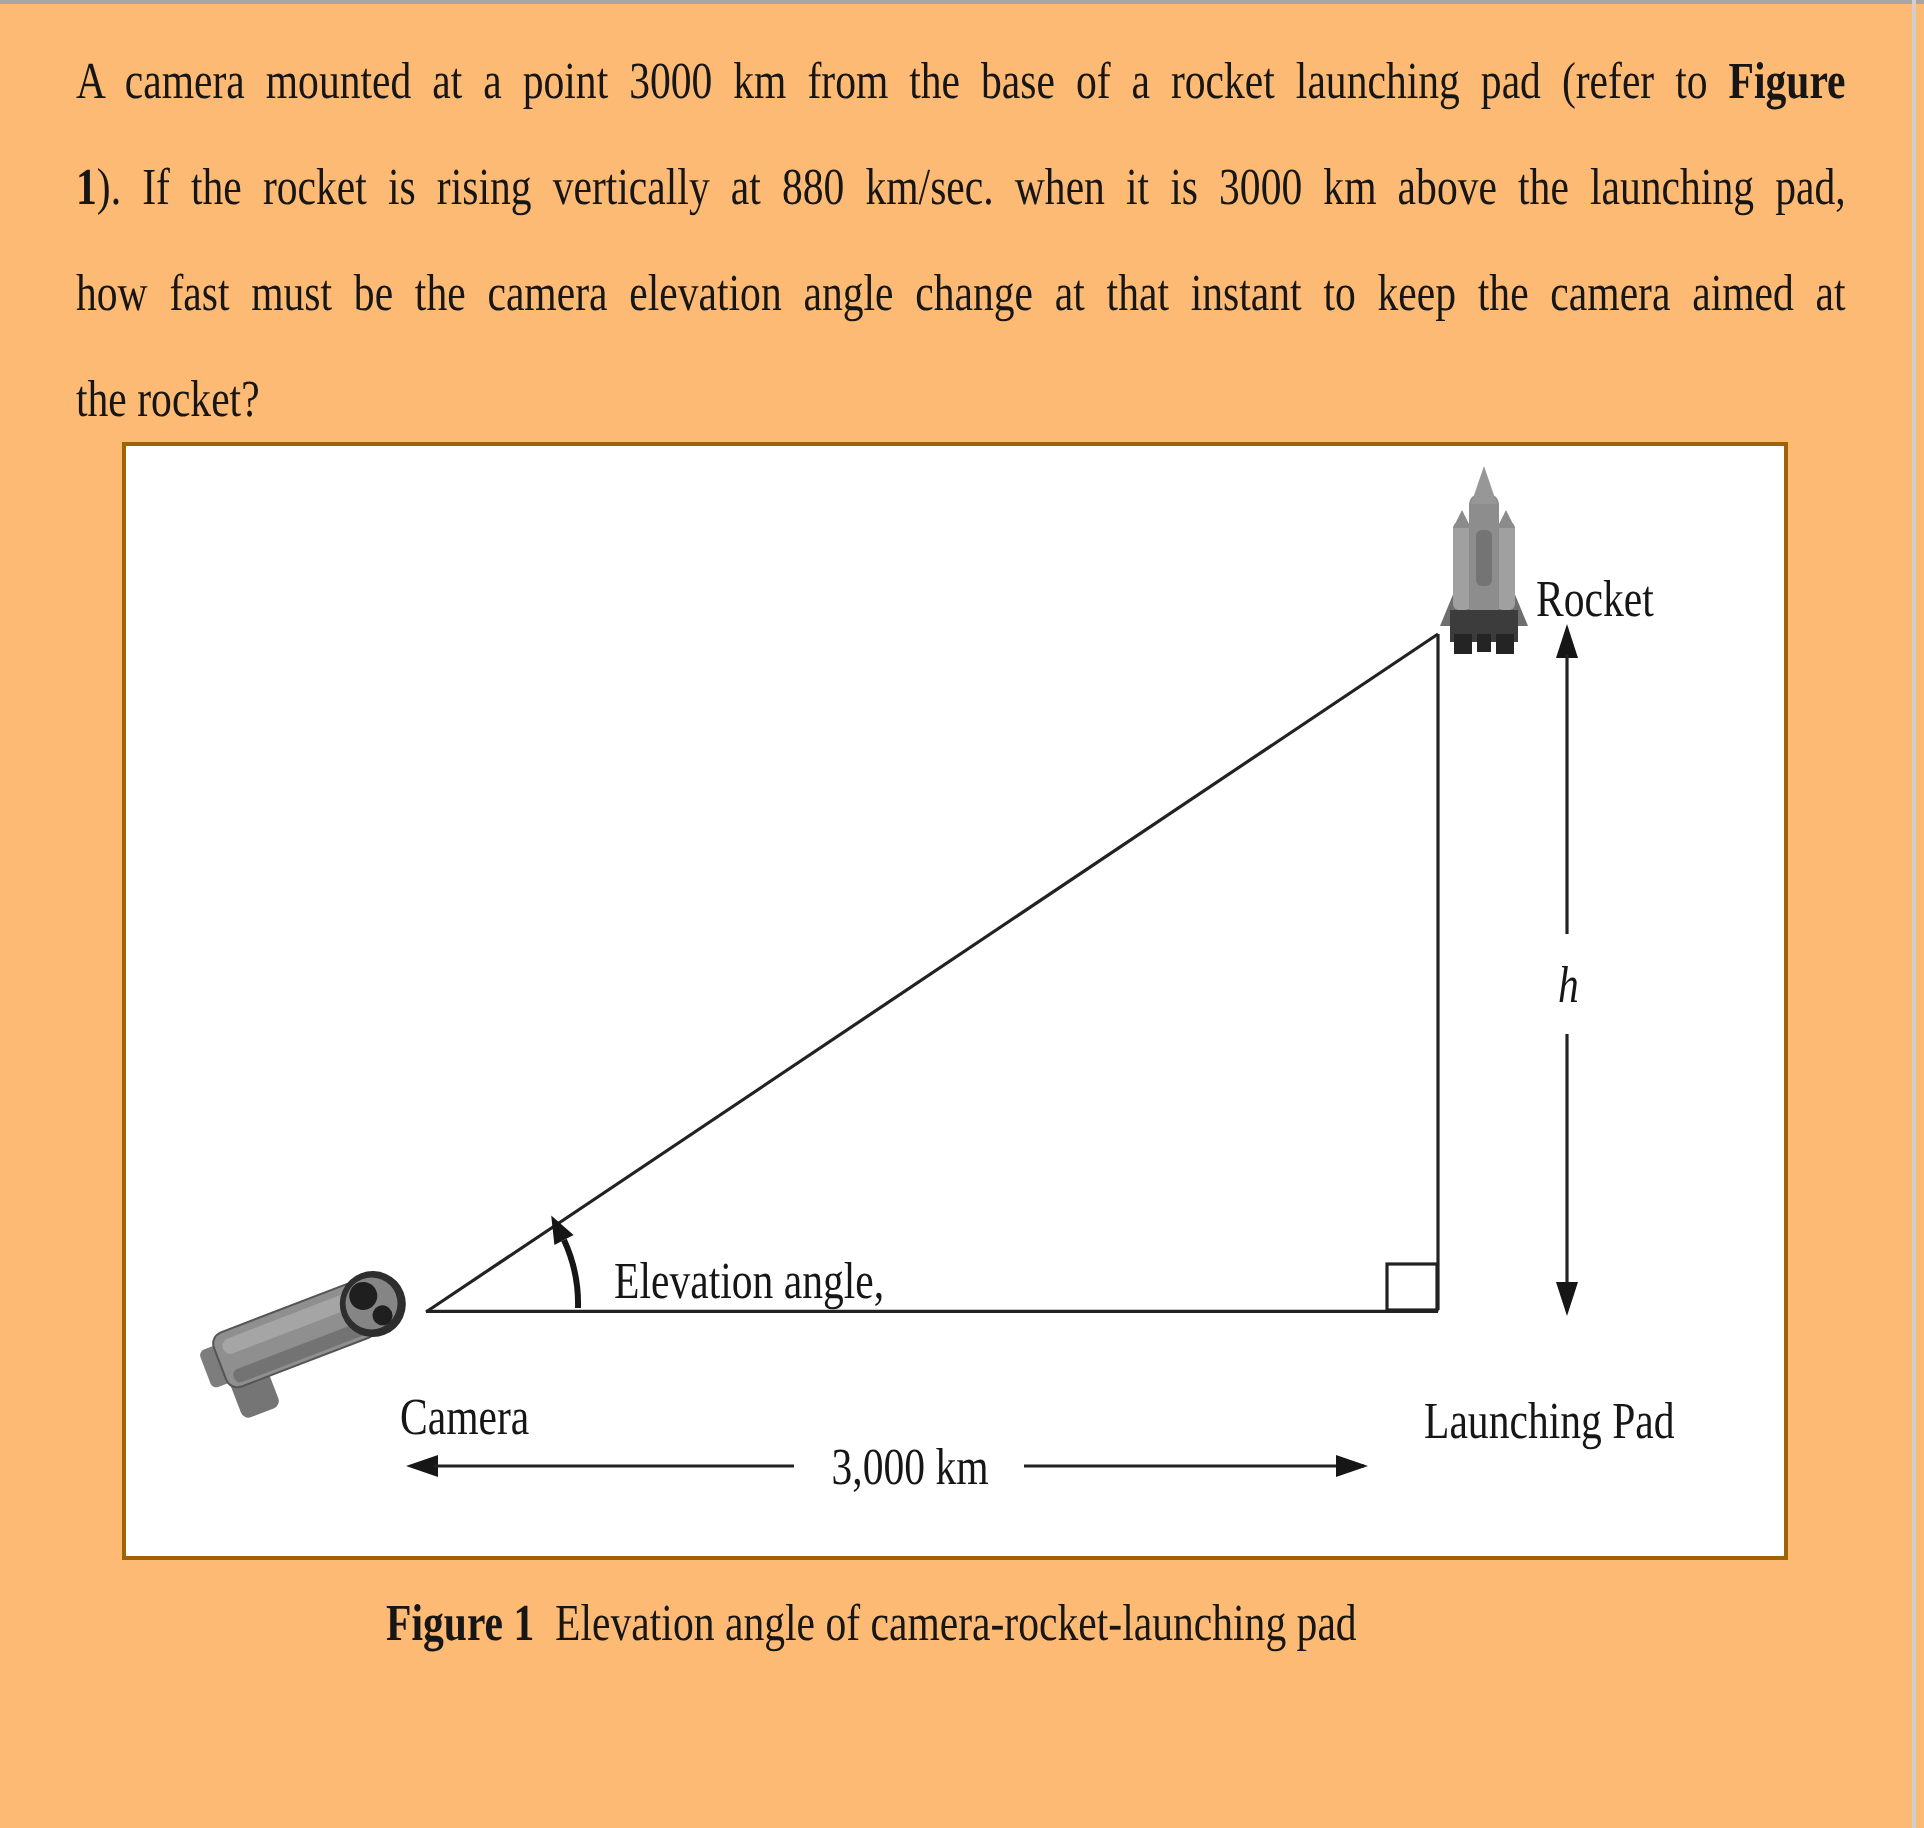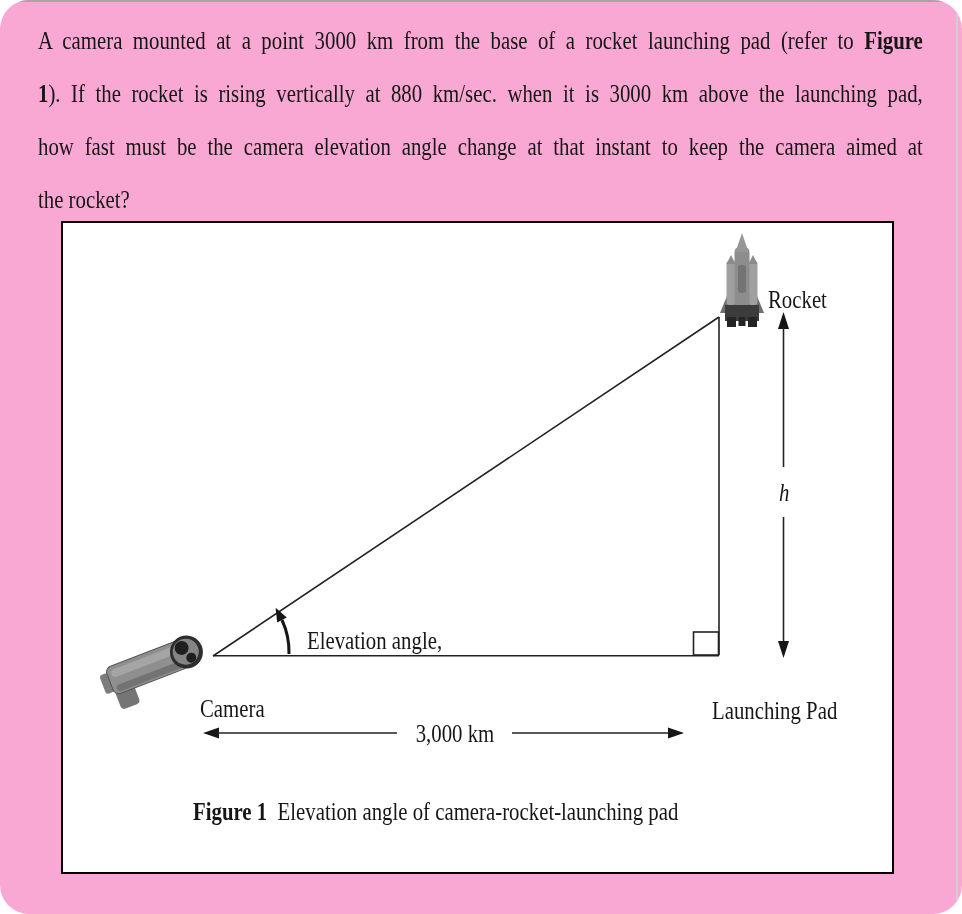--- a/index.html
+++ b/index.html
@@ -1,24 +1,23 @@
 <!DOCTYPE html>
 <html><head>
 <meta charset="utf-8">
 <style>
   html, body { margin: 0; padding: 0; background: #ffffff; }
   .screen {
     position: relative;
     width: 962px;
     height: 914px;
-    background: #f9a8d4;
+    background: #fdba74;
     overflow: hidden;
     font-family: "Liberation Serif", serif;
     color: #161616;
-    border-radius: 29px;
   }
   
   .edge-top   { position: absolute; left: 0; top: 0; width: 962px; height: 2px; background: #a6a6a6; }
   .edge-right { position: absolute; left: 956px; top: 0; width: 2px; height: 914px; background: #cfcfcf; }
 
   
   .problem {
     position: absolute;
     left: 38px; top: 14px;
     width: 1106px;
@@ -29,22 +28,22 @@
     color: #161616;
   }
   .jline { text-align: justify; text-align-last: justify; white-space: normal; }
   .lline { text-align: left; }
   .b { font-weight: bold; }
 
   
   .figure-box {
     position: absolute;
     left: 61px; top: 221px;
-    width: 833px; height: 653px;
-    border: 2px solid #000000;
+    width: 833px; height: 559px;
+    border: 2px solid #a16207;
     box-sizing: border-box;
     background: #ffffff;
   }
   .figure-box svg { position: absolute; left: -2px; top: -2px; }
 
   .fig-caption {
     position: absolute;
     left: 193px; top: 797px;
     font-size: 26px;
     line-height: 30px;

